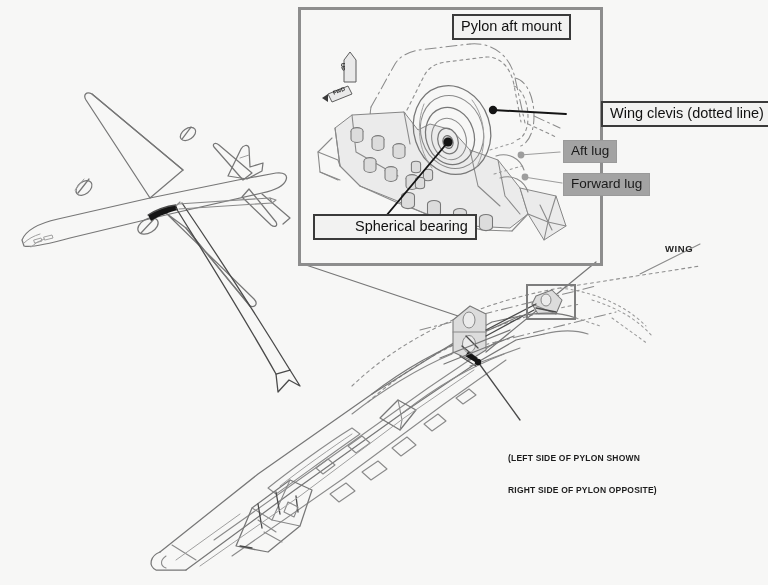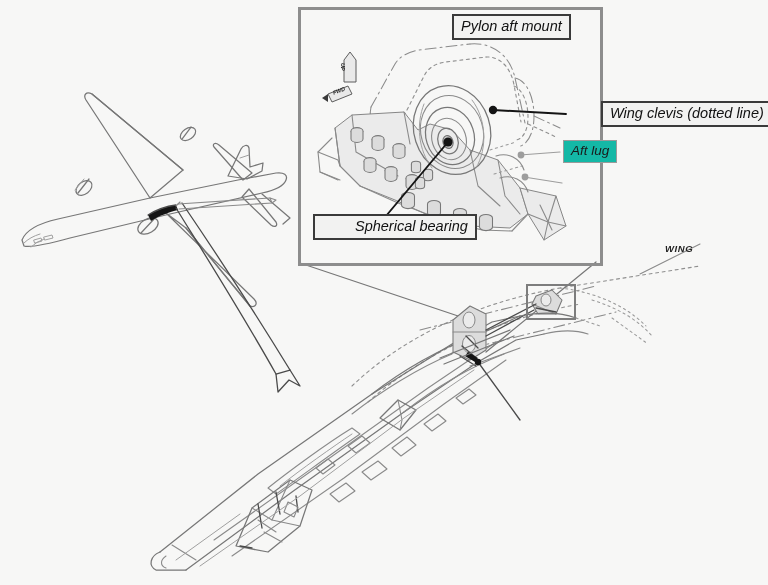--- a/index.html
+++ b/index.html
@@ -3,39 +3,39 @@
 <meta charset="utf-8">
 <style>
   html,body{margin:0;padding:0;}
   body{
     width:768px;height:585px;
     background:#f7f7f6;
     font-family:"Liberation Sans", sans-serif;
     overflow:hidden;
     position:relative;
   }
-  #stage{position:absolute;inset:0;width:768px;height:585px;font-style:italic;}
+  #stage{position:absolute;inset:0;width:768px;height:585px;}
   svg.layer{position:absolute;left:0;top:0;width:768px;height:585px;}
 
   .callout-box{
     position:absolute;
     background:#f2f2f1;
     border:2px solid #3a3a3a;
     color:#111;
     font-size:14.5px;
     line-height:1;
     padding:3px 7px 4px 7px;
     white-space:nowrap;
     box-sizing:border-box;
   }
   .callout-box.thin{
     border:1px solid #9a9a9a;
     font-size:13.5px;
     color:#1a1a1a;
-    background:#14b8a6;
+    background:#a3a3a3;
   }
   .mono-note{
     position:absolute;
     font-family:"Liberation Sans", sans-serif;
     font-size:8.5px;
     font-weight:bold;
     letter-spacing:.2px;
     color:#1d1d1d;
     line-height:1.25;
     white-space:pre;
@@ -383,29 +383,34 @@
   </svg>
 
   <div class="inset-frame" style="left:298px;top:7px;width:305px;height:259px;background:transparent;"></div>
 
   <div class="callout-box" style="left:452px;top:14px;">Pylon aft mount</div>
 
   <div class="callout-box" style="left:563px;top:101px;margin-left:38px;">Wing clevis (dotted line)</div>
 
   <div class="callout-box thin" style="left:563px;top:140px;">Aft lug</div>
 
+  <div class="callout-box thin" style="left:563px;top:173px;">Forward lug</div>
 
   <div class="callout-box" style="left:313px;top:214px;padding-left:40px;">Spherical bearing</div>
 
   <svg class="layer" viewBox="0 0 768 585" style="pointer-events:none;">
     <g>
       <path d="M344 60 l 6 -8 l 6 8 v22 h-12 z" fill="#e9e9e9" stroke="#5d5d5d" stroke-width="1"></path>
       <path d="M328 94 l 20 -8 l 4 8 l -20 8 z" fill="#e9e9e9" stroke="#5d5d5d" stroke-width="1"></path>
       <path d="M328 94 l -6 4 l 6 4 z" fill="#3a3a3a"></path>
     </g>
   </svg>
   <div class="tinytag" style="left:346px;top:63px;transform:rotate(90deg);transform-origin:left top;">UP</div>
   <div class="tinytag" style="left:332px;top:90px;transform:rotate(-20deg);transform-origin:left top;">FWD</div>
 
   <div class="wing-note" style="left:628px;top:243px;">WING</div>
 
+  <div class="mono-note" style="left:508px;top:432px;">
+    <div>(LEFT SIDE OF PYLON SHOWN</div>
+    <div>RIGHT SIDE OF PYLON OPPOSITE)</div>
+  </div>
 
 </div>
 
 </body></html>

